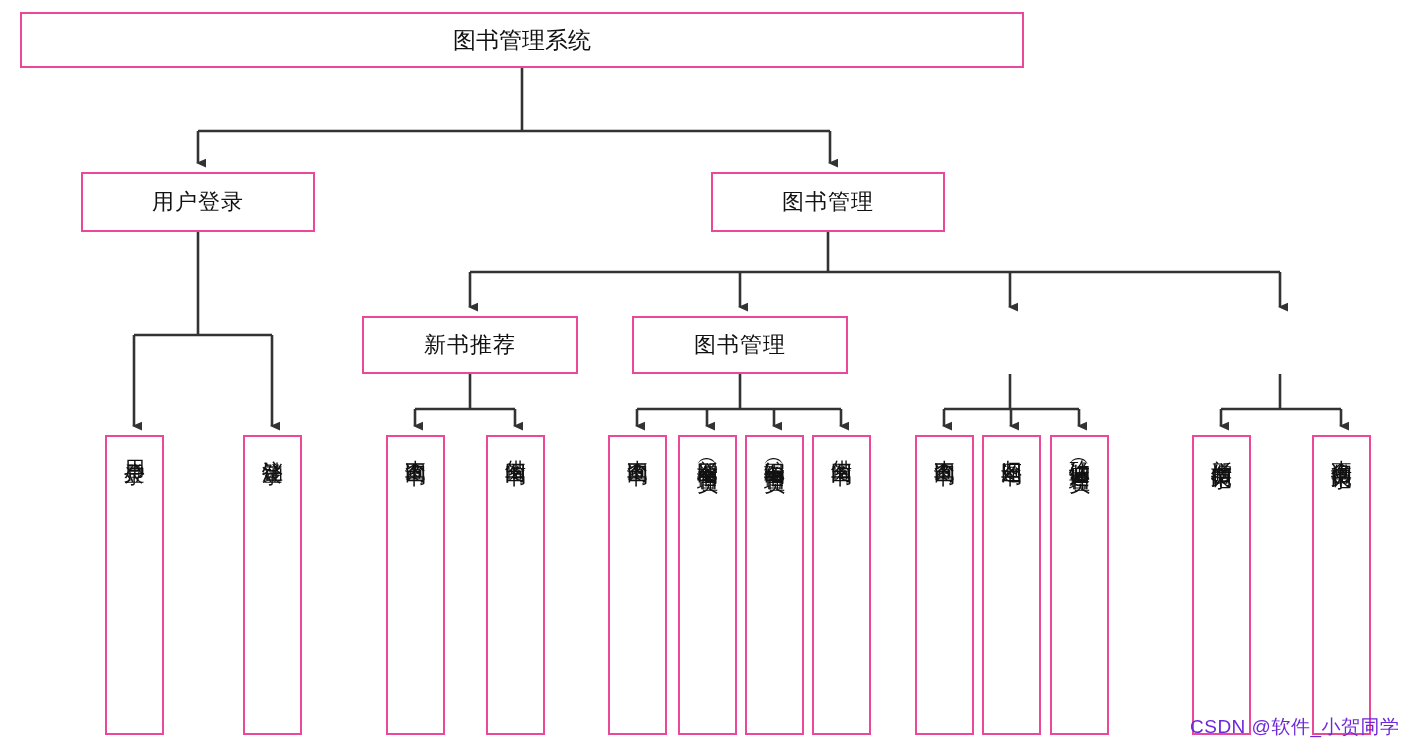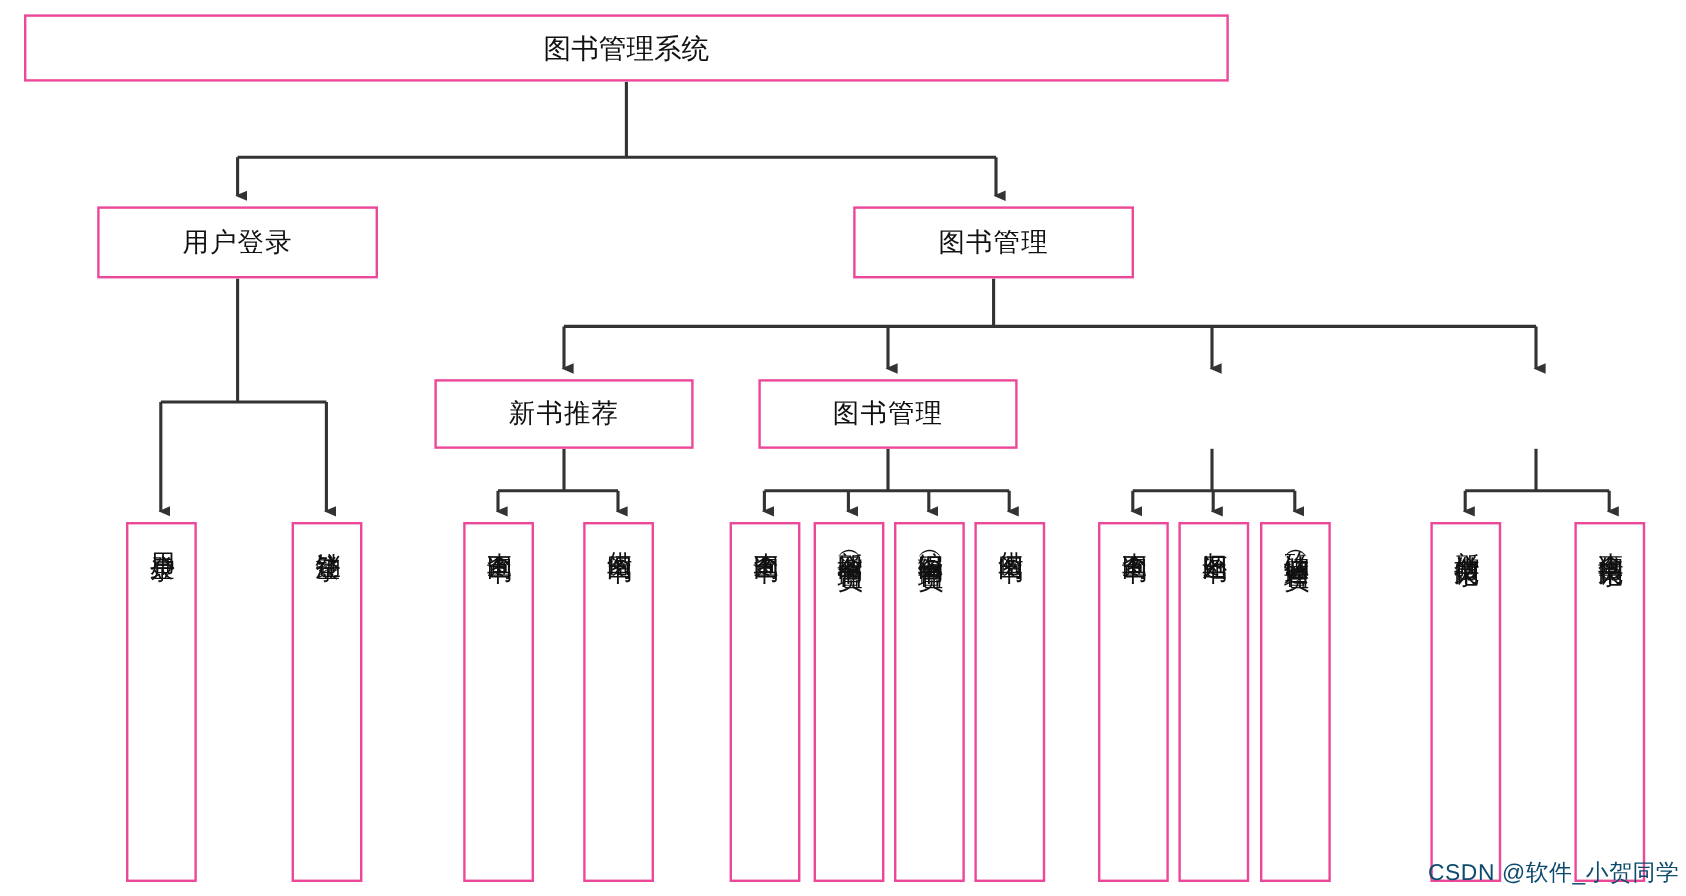--- a/index.html
+++ b/index.html
@@ -10,21 +10,21 @@
   .node{position:absolute;box-sizing:border-box;background:#ffffff;
         border:2px solid #ec4899;display:flex;align-items:center;
         justify-content:center;color:#111111;text-align:center;}
   .node.h{font-size:22px;letter-spacing:1px;}
   .node.title{font-size:23px;}
   .node.leaf{font-size:21px;line-height:1.04;padding:6px 0 0 0;
              align-items:flex-start;justify-content:center;}
   .node.leaf .vtext{writing-mode:vertical-rl;text-orientation:upright;
              white-space:nowrap;letter-spacing:2px;display:block;}
   .watermark{position:absolute;left:1190px;top:714px;font-size:19px;
-             color:#0c4a6e;white-space:nowrap;letter-spacing:0.5px;}
+             color:#6d28d9;white-space:nowrap;letter-spacing:0.5px;}
 </style>
 </head>
 <body>
 
 <div id="diagram-root">
 
   <svg class="wires" viewBox="0 0 1405 747" xmlns="http://www.w3.org/2000/svg">
     <defs>
       <marker id="arw" markerWidth="10" markerHeight="10" refX="4.6" refY="8" orient="auto" markerUnits="userSpaceOnUse">
         <path d="M0.4,0 L9,0 L4.7,10 Z" fill="#333333"></path>

